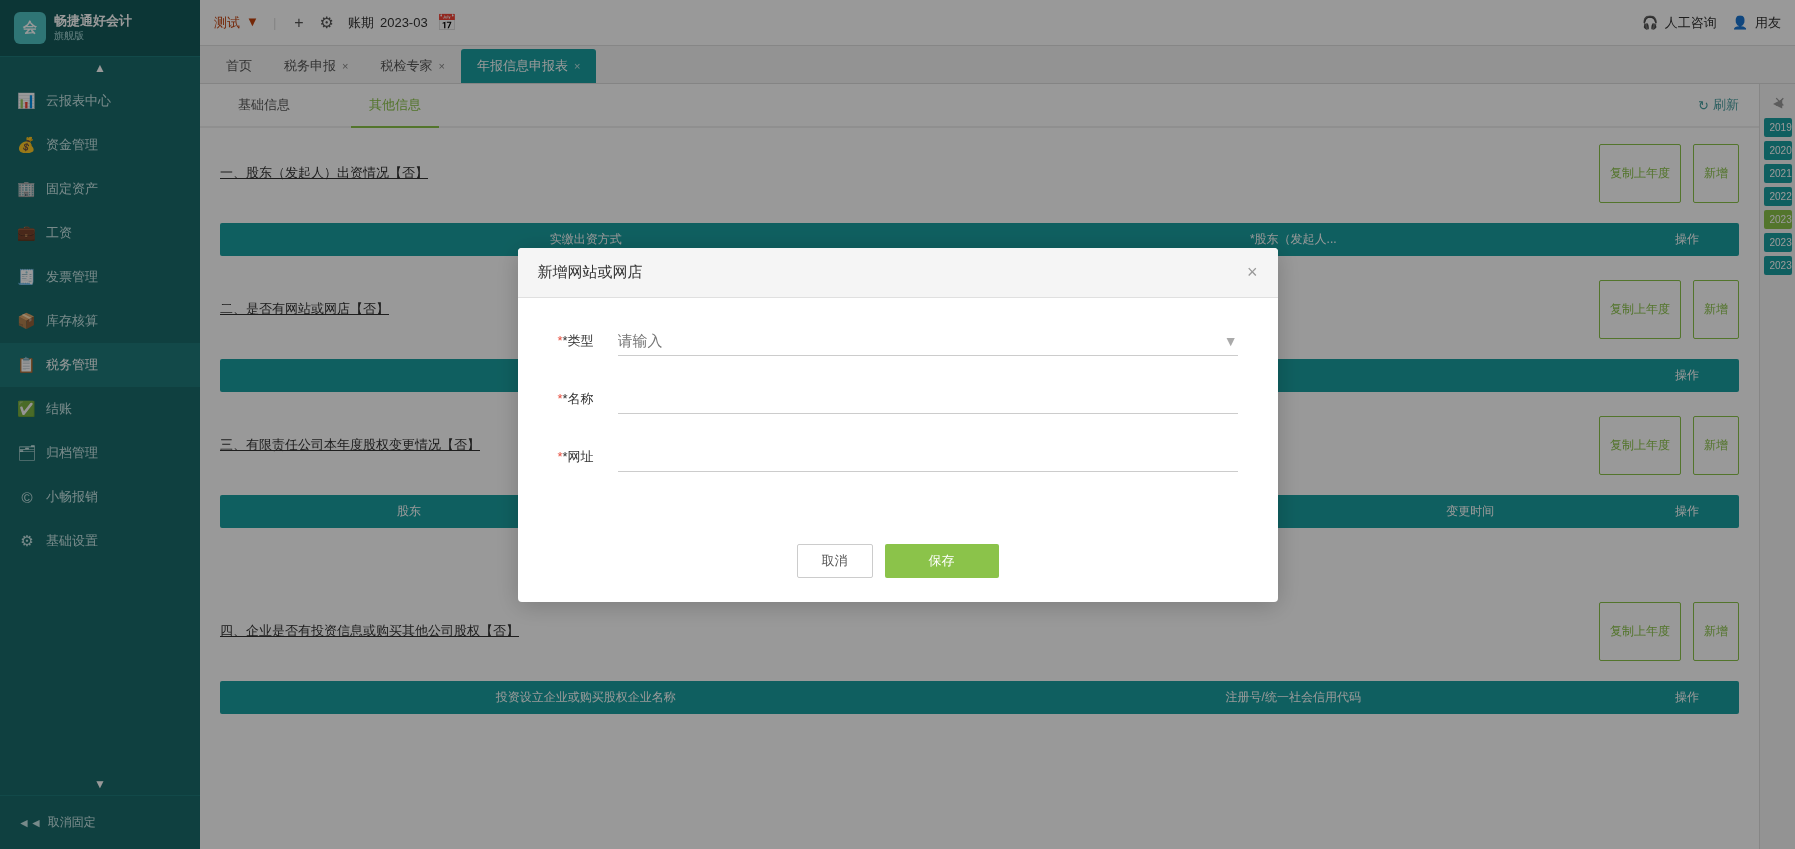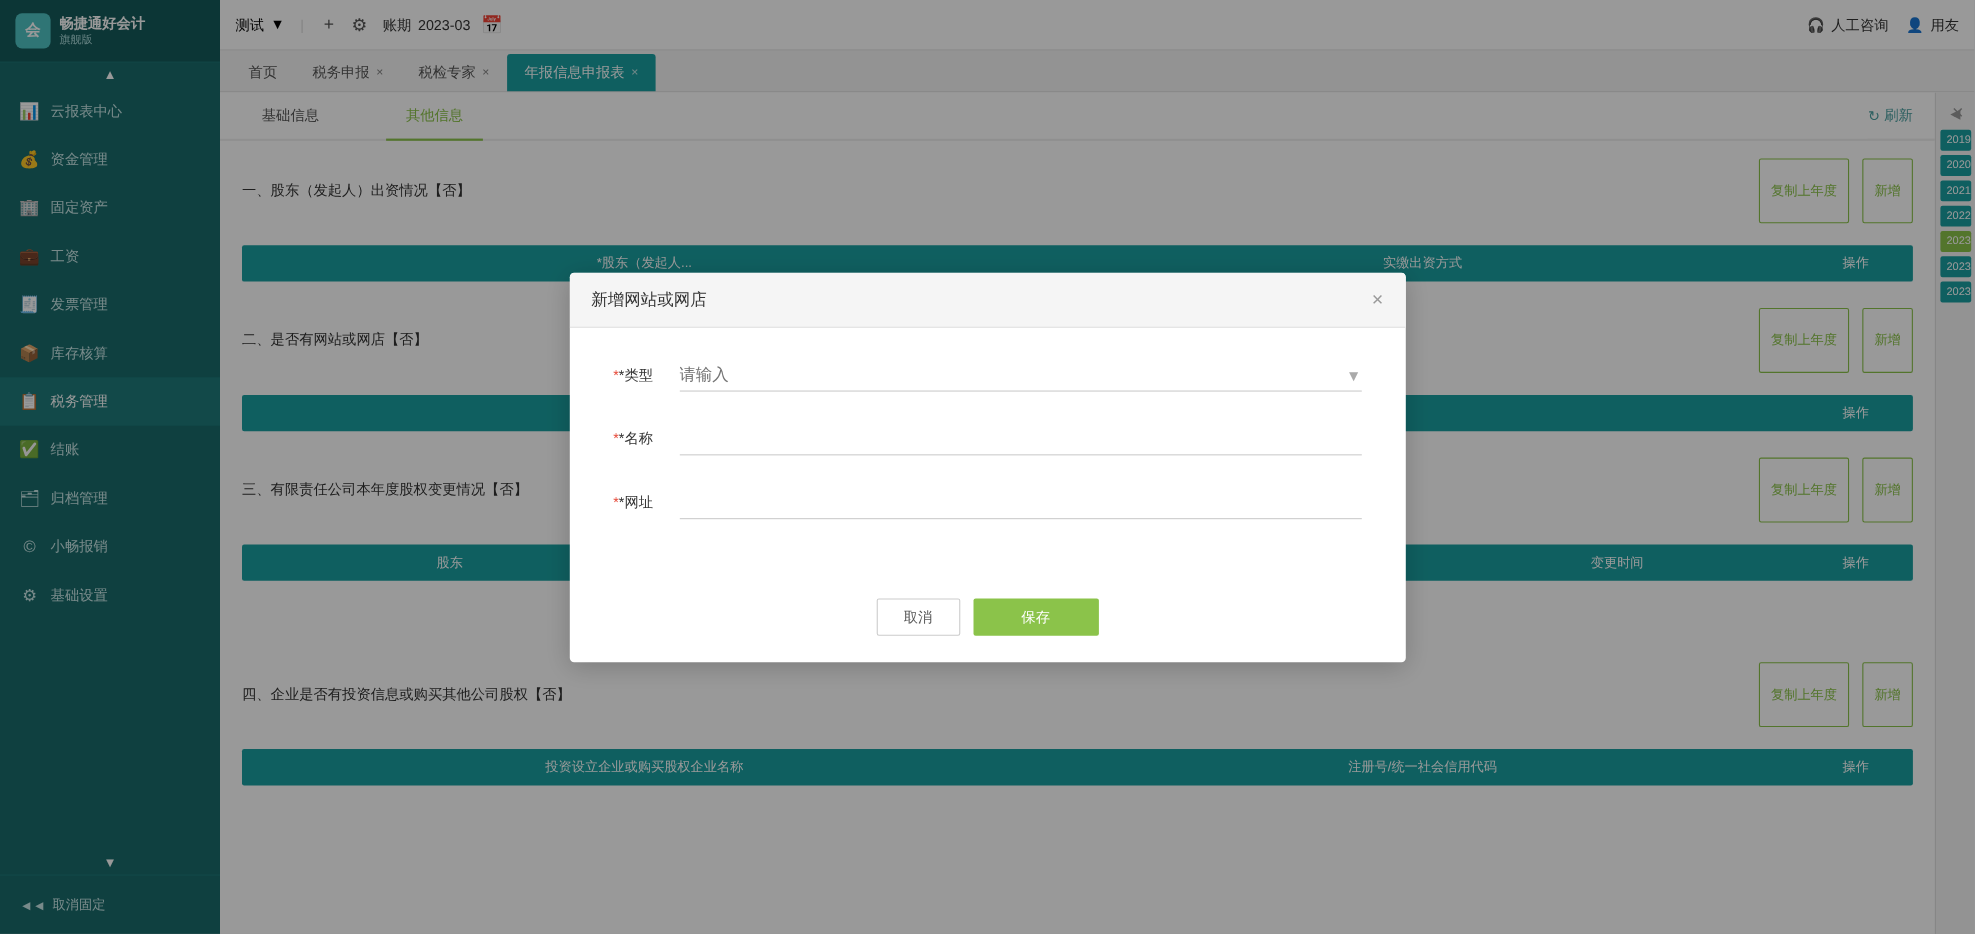--- a/index.html
+++ b/index.html
@@ -20,21 +20,21 @@
     .sidebar-item.active { background: #1e7a7a; color: #fff; }
     .sidebar-item-icon { width: 18px; height: 18px; display: flex; align-items: center; justify-content: center; font-size: 15px; }
     .sidebar-bottom { padding: 8px 0; border-top: 1px solid #1e7a7a; }
     .sidebar-collapse-btn { display: flex; align-items: center; gap: 6px; padding: 10px 18px; cursor: pointer; color: #c8e6e6; font-size: 12px; }
 
     
     .main-area { flex: 1; display: flex; flex-direction: column; overflow: hidden; }
 
     
     .topbar { height: 46px; background: #fff; border-bottom: 1px solid #e0e0e0; display: flex; align-items: center; padding: 0 14px; gap: 10px; }
-    .topbar-company { display: flex; align-items: flex-start; gap: 6px; font-size: 13px; color: #000000; cursor: pointer; }
+    .topbar-company { display: flex; align-items: flex-start; gap: 6px; font-size: 13px; color: #c2410c; cursor: pointer; }
     .topbar-dividers { color: #ddd; margin: 0 4px; }
     .topbar-actions { display: flex; align-items: center; gap: 8px; }
     .topbar-action-btn { background: none; border: none; cursor: pointer; color: #555; font-size: 16px; padding: 4px; }
     .topbar-period { font-size: 13px; color: #333; display: flex; align-items: center; gap: 6px; }
     .topbar-right { margin-left: auto; display: flex; align-items: center; gap: 16px; }
     .topbar-user { display: flex; align-items: center; gap: 6px; color: #333; font-size: 13px; cursor: pointer; }
     .topbar-support { display: flex; align-items: center; gap: 6px; color: #333; font-size: 13px; cursor: pointer; }
 
     
     .tabbar { background: #f5f5f5; border-bottom: 1px solid #ddd; display: flex; align-items: flex-end; padding: 0 10px; height: 38px; }
@@ -47,21 +47,21 @@
     .content-main { flex: 1; overflow: hidden; padding: 0; }
 
     
     .sub-tabs { display: flex; border-bottom: 2px solid #eee; padding: 0 20px; background: #fff; }
     .sub-tab { padding: 12px 18px; cursor: pointer; font-size: 13px; color: #555; }
     .sub-tab.active { color: #8bc34a; border-bottom: 2px solid #8bc34a; margin-bottom: -2px; }
     .refresh-btn { display: flex; align-items: center; gap: 4px; color: #4a9fa0; font-size: 13px; cursor: pointer; background: none; border: none; }
 
     
     .section { padding: 16px 20px 8px; }
-    .section-title { font-size: 13px; color: #333; margin-bottom: 12px; }
+    .section-title { font-size: 13px; color: #333; margin-bottom: 12px; text-decoration: underline; }
 
     
     .table-header { background: #1a9fa0; color: #fff; display: flex; padding: 8px 12px; font-size: 12px; border-radius: 2px; }
     .table-header .col { flex: 1; text-align: center; }
     .table-empty { text-align: center; padding: 16px; color: #999; font-size: 13px; }
 
     
     .section-actions { display: flex; gap: 12px; margin-bottom: 10px; }
     .btn-copy { background: none; border: 1px solid #8bc34a; color: #8bc34a; padding: 3px 10px; font-size: 12px; border-radius: 2px; cursor: pointer; }
     .btn-add { background: none; border: 1px solid #8bc34a; color: #8bc34a; padding: 20px 10px; font-size: 12px; border-radius: 2px; cursor: pointer; }
@@ -241,22 +241,22 @@
 
           <div class="section">
             <div style="display:flex; align-items:center; justify-content:space-between; margin-bottom:10px;">
               <span class="section-title">一、股东（发起人）出资情况【否】</span>
               <div class="section-actions">
                 <button class="btn-copy">复制上年度</button>
                 <button class="btn-add">新增</button>
               </div>
             </div>
             <div class="table-header">
+              <div class="col">实缴出资方式</div>
               <div class="col">*股东（发起人...</div>
-              <div class="col">实缴出资方式</div>
               <div class="col" style="flex:0 0 80px;">操作</div>
             </div>
           </div>
 
           <div class="section">
             <div style="display:flex; align-items:center; justify-content:space-between; margin-bottom:10px;">
               <span class="section-title">二、是否有网站或网店【否】</span>
               <div class="section-actions">
                 <button class="btn-copy">复制上年度</button>
                 <button class="btn-add">新增</button>

